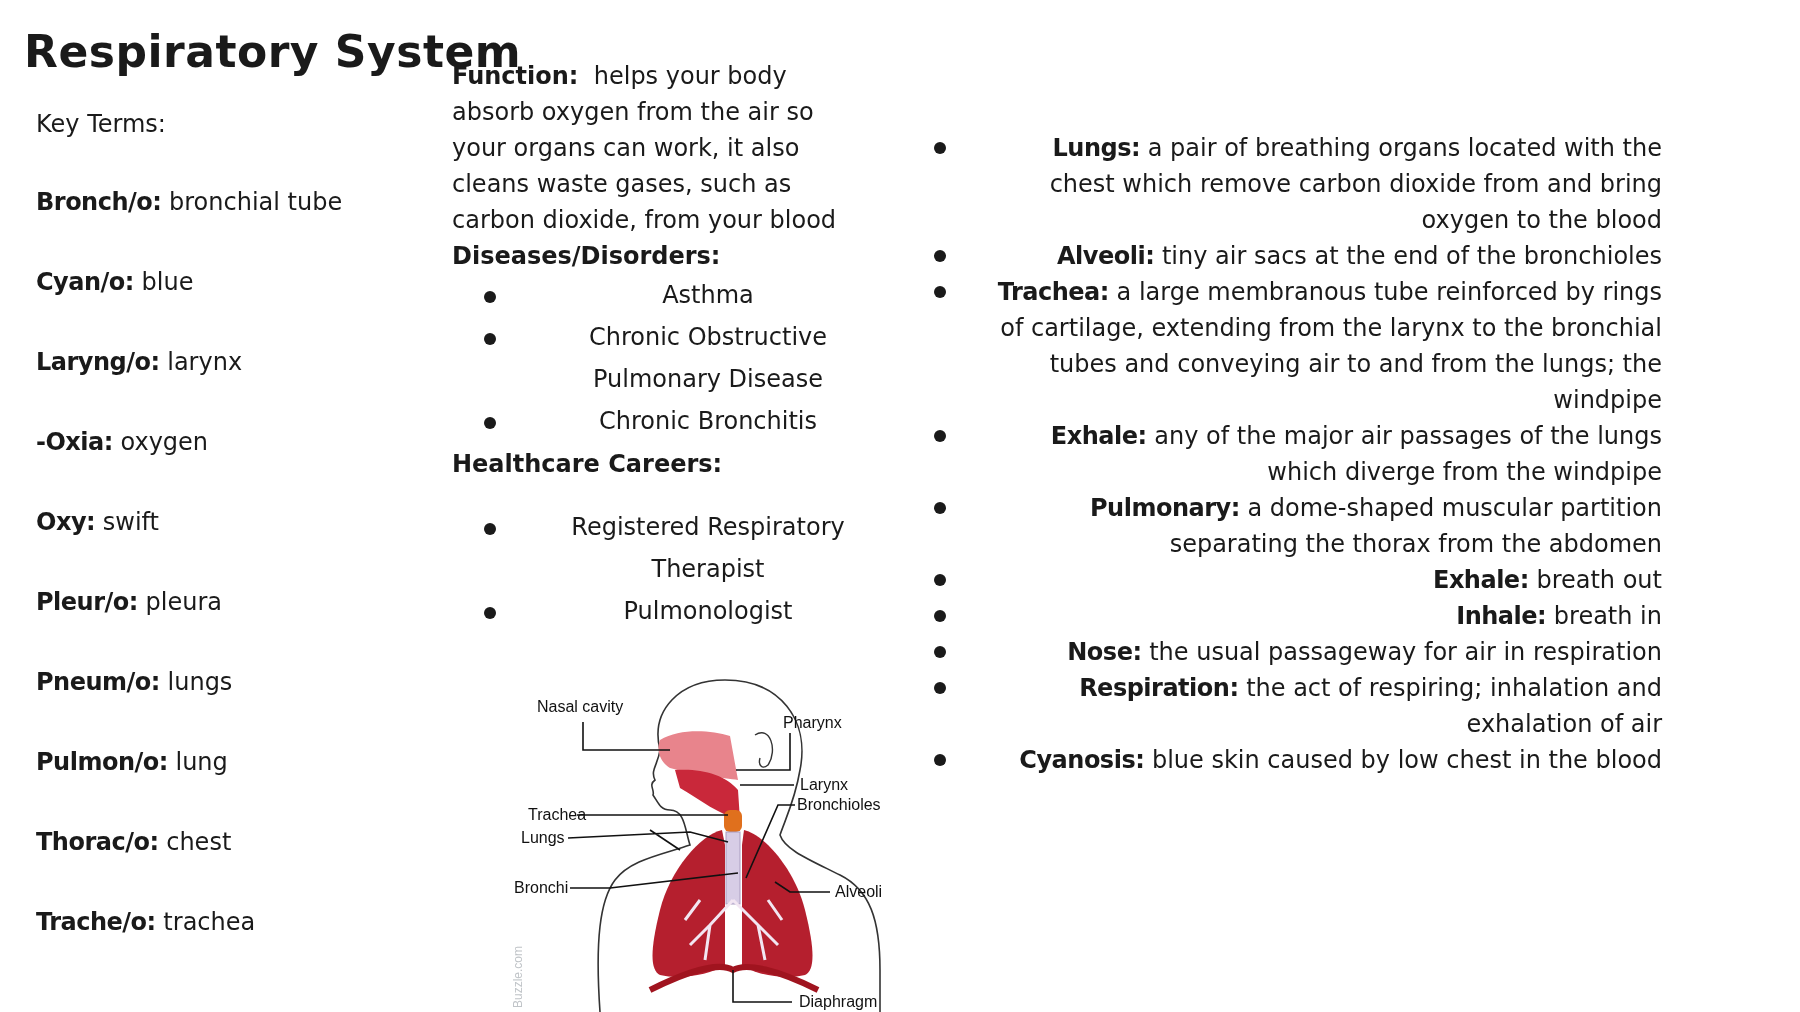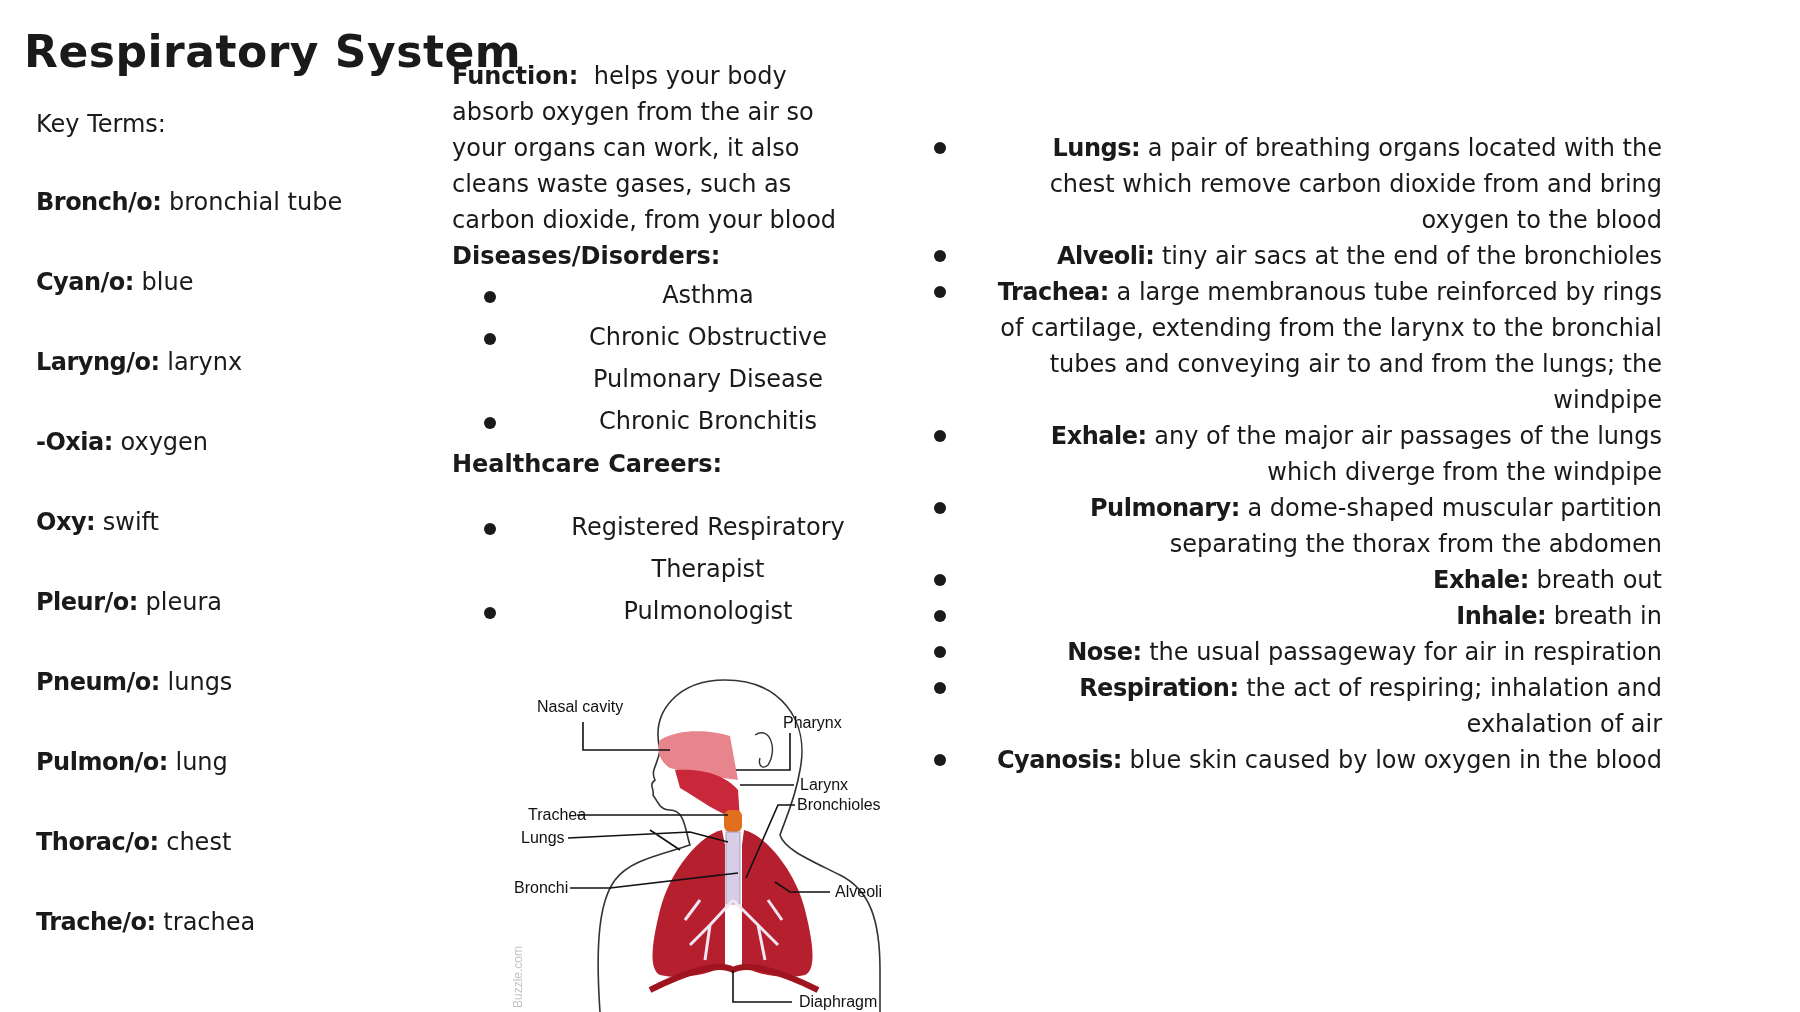--- a/index.html
+++ b/index.html
@@ -114,15 +114,15 @@
   <ul>
     <li><b>Lungs:</b> <span>a pair of breathing organs located with the chest which remove carbon dioxide from and bring oxygen to the blood</span></li>
     <li><b>Alveoli:</b> <span>tiny air sacs at the end of the bronchioles</span></li>
     <li><b>Trachea:</b> <span>a large membranous tube reinforced by rings of cartilage, extending from the larynx to the bronchial tubes and conveying air to and from the lungs; the windpipe</span></li>
     <li><b>Exhale:</b> <span>any of the major air passages of the lungs which diverge from the windpipe</span></li>
     <li><b>Pulmonary:</b> <span>a dome-shaped muscular partition separating the thorax from the abdomen</span></li>
     <li><b>Exhale:</b> <span>breath out</span></li>
     <li><b>Inhale:</b> <span>breath in</span></li>
     <li><b>Nose:</b> <span>the usual passageway for air in respiration</span></li>
     <li><b>Respiration:</b> <span>the act of respiring; inhalation and exhalation of air</span></li>
-    <li><b>Cyanosis:</b> <span>blue skin caused by low oxygen in the blood</span></li>
+    <li><b>Cyanosis:</b> <span>blue skin caused by low chest in the blood</span></li>
   </ul>
 </div>
 
 </body></html>

